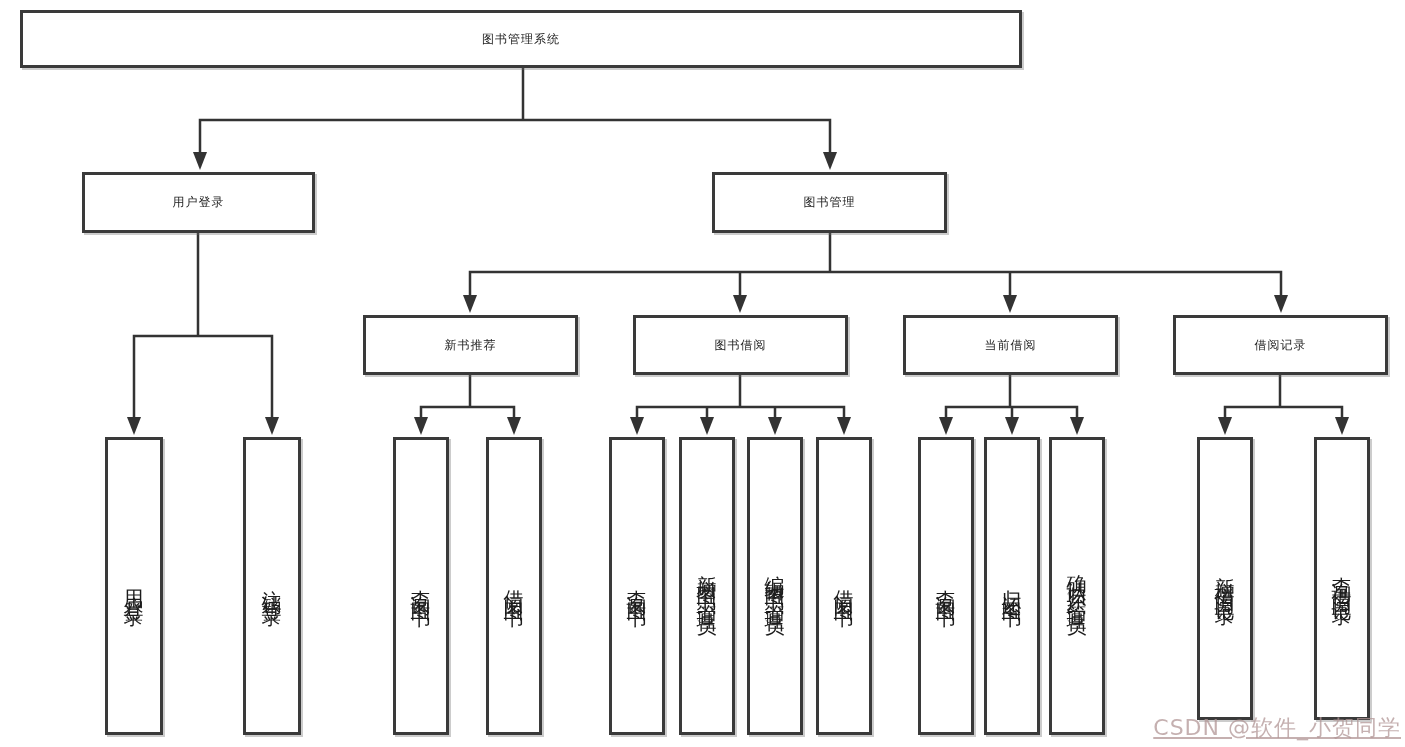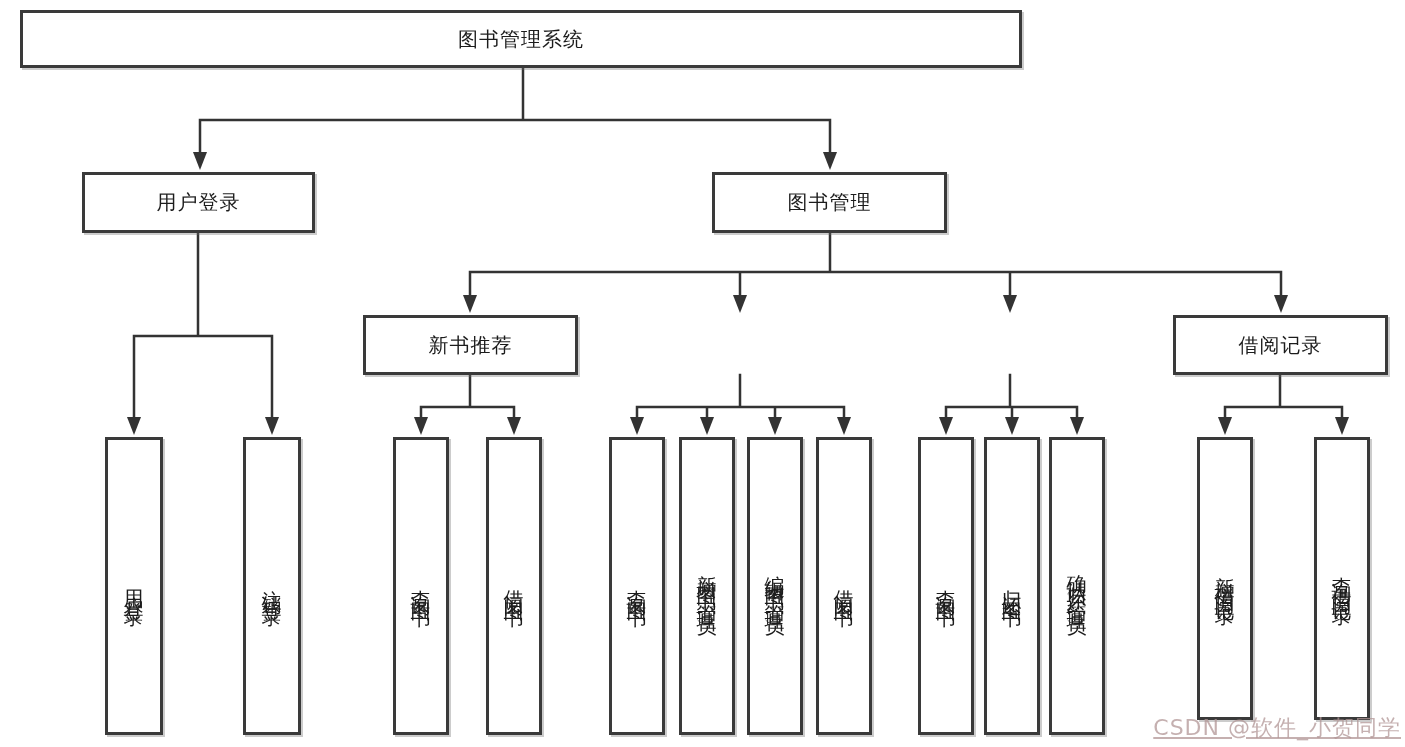--- a/index.html
+++ b/index.html
@@ -14,21 +14,21 @@
   .box{
     position:absolute;
     box-sizing:border-box;
     background:#ffffff;
     border:3px solid #3a3a3a;
     box-shadow:2px 2px 0 rgba(110,110,110,0.35);
     display:flex;align-items:center;justify-content:center;
     color:#1c1c1c;
     z-index:2;
   }
-  .h-label{font-size:20px;letter-spacing:1px;white-space:nowrap;}
+  .h-label{font-size:12px;letter-spacing:1px;white-space:nowrap;}
   .leaf{
     writing-mode:vertical-rl;
     text-orientation:mixed;
     font-size:20px;
     letter-spacing:6px;
     line-height:1;
   }
   .watermark{
     position:absolute;
     right:4px;bottom:4px;
@@ -82,20 +82,22 @@
     <polygon class="arrow" points="1218,417 1232,417 1225,435"></polygon>
     <polygon class="arrow" points="1335,417 1349,417 1342,435"></polygon>
   </svg>
 
   <div class="box h-label" style="left:20px;top:10px;width:1002px;height:58px">图书管理系统</div>
 
   <div class="box h-label" style="left:82px;top:172px;width:233px;height:61px">用户登录</div>
   <div class="box h-label" style="left:363px;top:315px;width:215px;height:60px">新书推荐</div>
 
   <div class="box h-label" style="left:712px;top:172px;width:235px;height:61px">图书管理</div>
+  <div class="box h-label" style="left:633px;top:315px;width:215px;height:60px">图书借阅</div>
+  <div class="box h-label" style="left:903px;top:315px;width:215px;height:60px">当前借阅</div>
   <div class="box h-label" style="left:1173px;top:315px;width:215px;height:60px">借阅记录</div>
 
   <div class="box leaf" style="left:105px;top:437px;width:58px;height:298px">用户登录</div>
   <div class="box leaf" style="left:243px;top:437px;width:58px;height:298px">注销登录</div>
 
   <div class="box leaf" style="left:393px;top:437px;width:56px;height:298px">查询图书</div>
   <div class="box leaf" style="left:486px;top:437px;width:56px;height:298px">借阅图书</div>
 
   <div class="box leaf" style="left:609px;top:437px;width:56px;height:298px">查询图书</div>
   <div class="box leaf" style="left:679px;top:437px;width:56px;height:298px">新增图书（管理员）</div>

